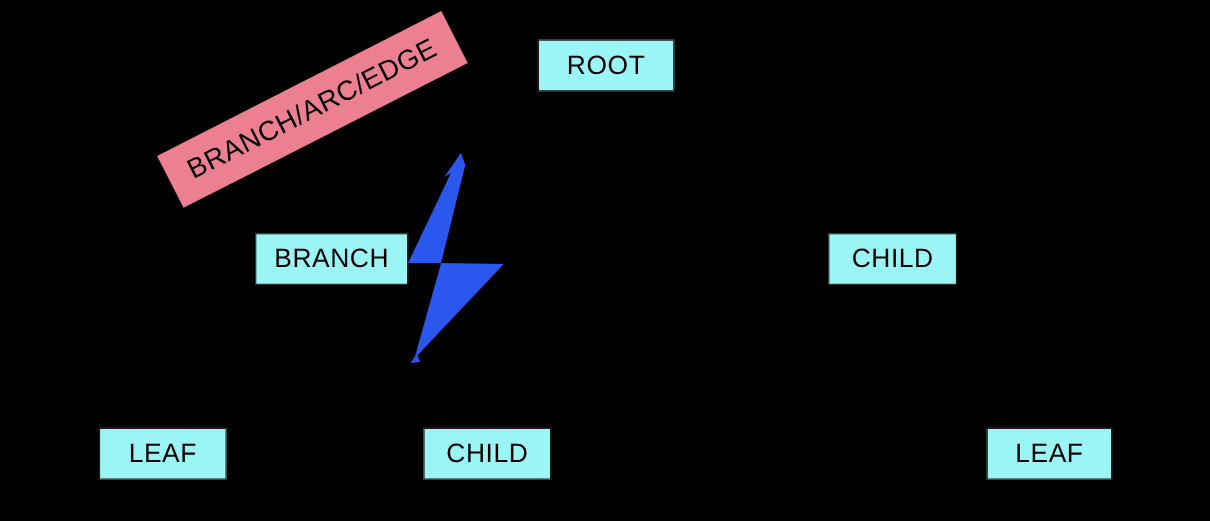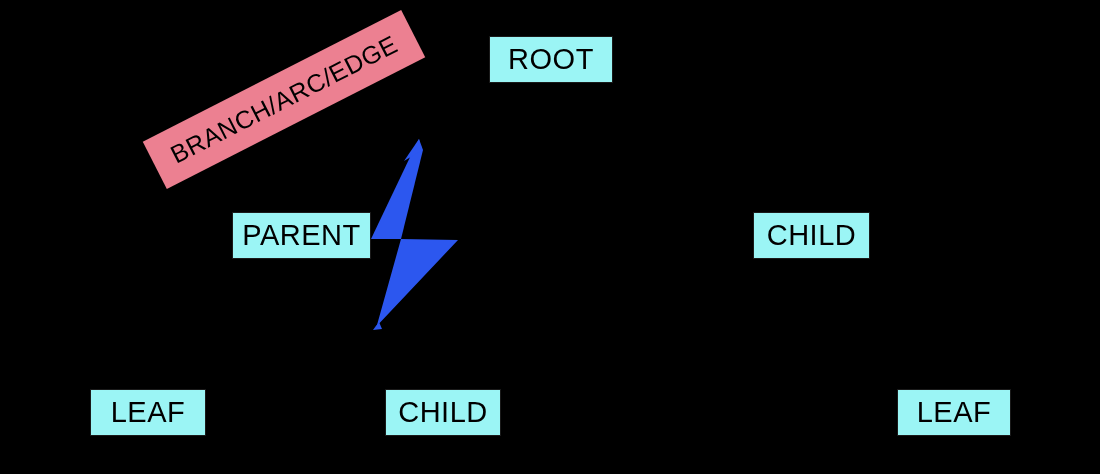--- a/index.html
+++ b/index.html
@@ -20,21 +20,21 @@
   .node-box {
     position: absolute;
     background: #9BF5F5;
     border: 1px solid #1a1a1a;
     box-sizing: border-box;
     display: flex;
     align-items: center;
     justify-content: center;
     color: #000000;
     font-family: "Liberation Sans", sans-serif;
-    font-size: 29px;
+    font-size: 24px;
     letter-spacing: 0.5px;
     line-height: 1;
     user-select: none;
   }
   .edge-label {
     position: absolute;
     background: #EC8091;
     color: #000000;
     font-family: "Liberation Sans", sans-serif;
     font-size: 25px;
@@ -67,19 +67,19 @@
     <polygon points="419,139 404,161 421,151" fill="#2C57EF"></polygon>
 
     <polygon points="401,239 458,240 373,330 377,325" fill="#2C57EF"></polygon>
 
     <polygon points="373,330 379,322 382,329" fill="#2C57EF"></polygon>
   </svg>
 
   <div class="edge-label" style="left: 139px; top: 73px; width: 290px; height: 53px; transform: rotate(-27deg); background: rgb(236, 128, 145);">BRANCH/ARC/EDGE</div>
 
   <div class="node-box" style="left: 489px; top: 36px; width: 124px; height: 47px; background: rgb(155, 245, 245); color: rgb(0, 0, 0);">ROOT</div>
-  <div class="node-box" style="left: 232px; top: 212px; width: 139px; height: 47px; background: rgb(155, 245, 245); color: rgb(0, 0, 0);">PARENT</div>
+  <div class="node-box" style="left: 232px; top: 212px; width: 139px; height: 47px; background: rgb(155, 245, 245); color: rgb(0, 0, 0);">BRANCH</div>
   <div class="node-box" style="left: 753px; top: 212px; width: 117px; height: 47px; background: rgb(155, 245, 245); color: rgb(0, 0, 0);">CHILD</div>
   <div class="node-box" style="left: 90px; top: 389px; width: 116px; height: 47px; background: rgb(155, 245, 245); color: rgb(0, 0, 0);">LEAF</div>
   <div class="node-box" style="left: 385px; top: 389px; width: 116px; height: 47px; background: rgb(155, 245, 245); color: rgb(0, 0, 0);">CHILD</div>
   <div class="node-box" style="left: 897px; top: 389px; width: 114px; height: 47px; background: rgb(155, 245, 245); color: rgb(0, 0, 0);">LEAF</div>
 
 </div>
 
 </body></html>

